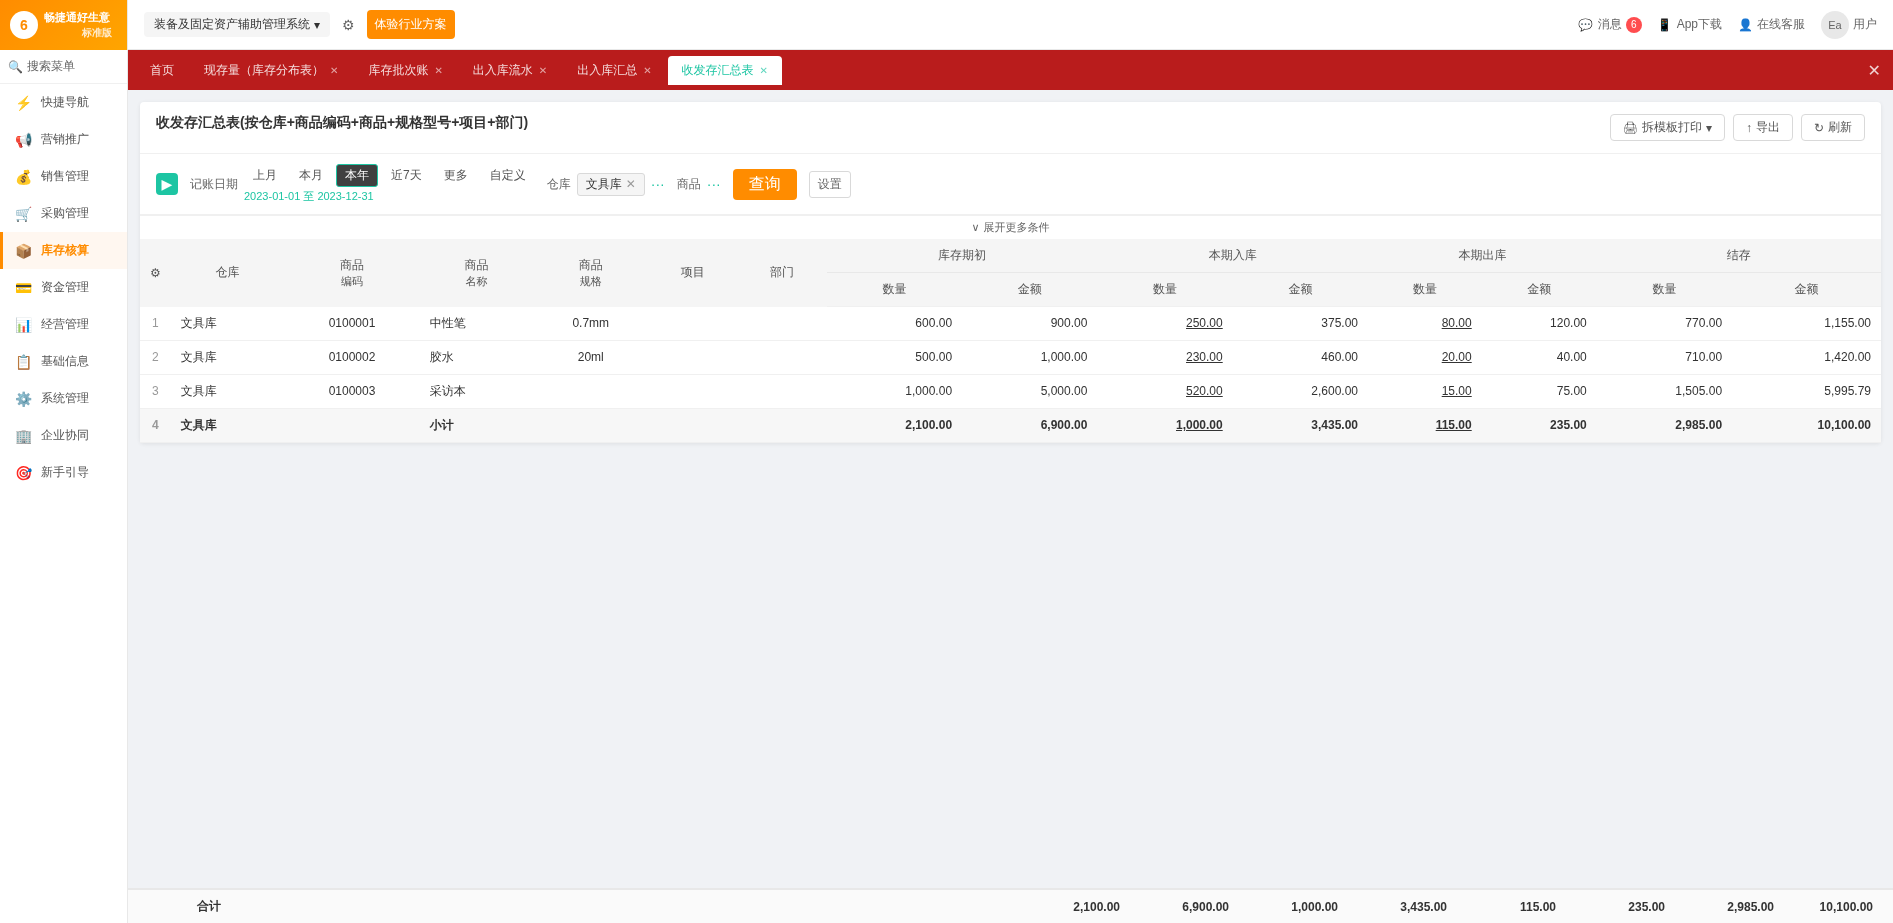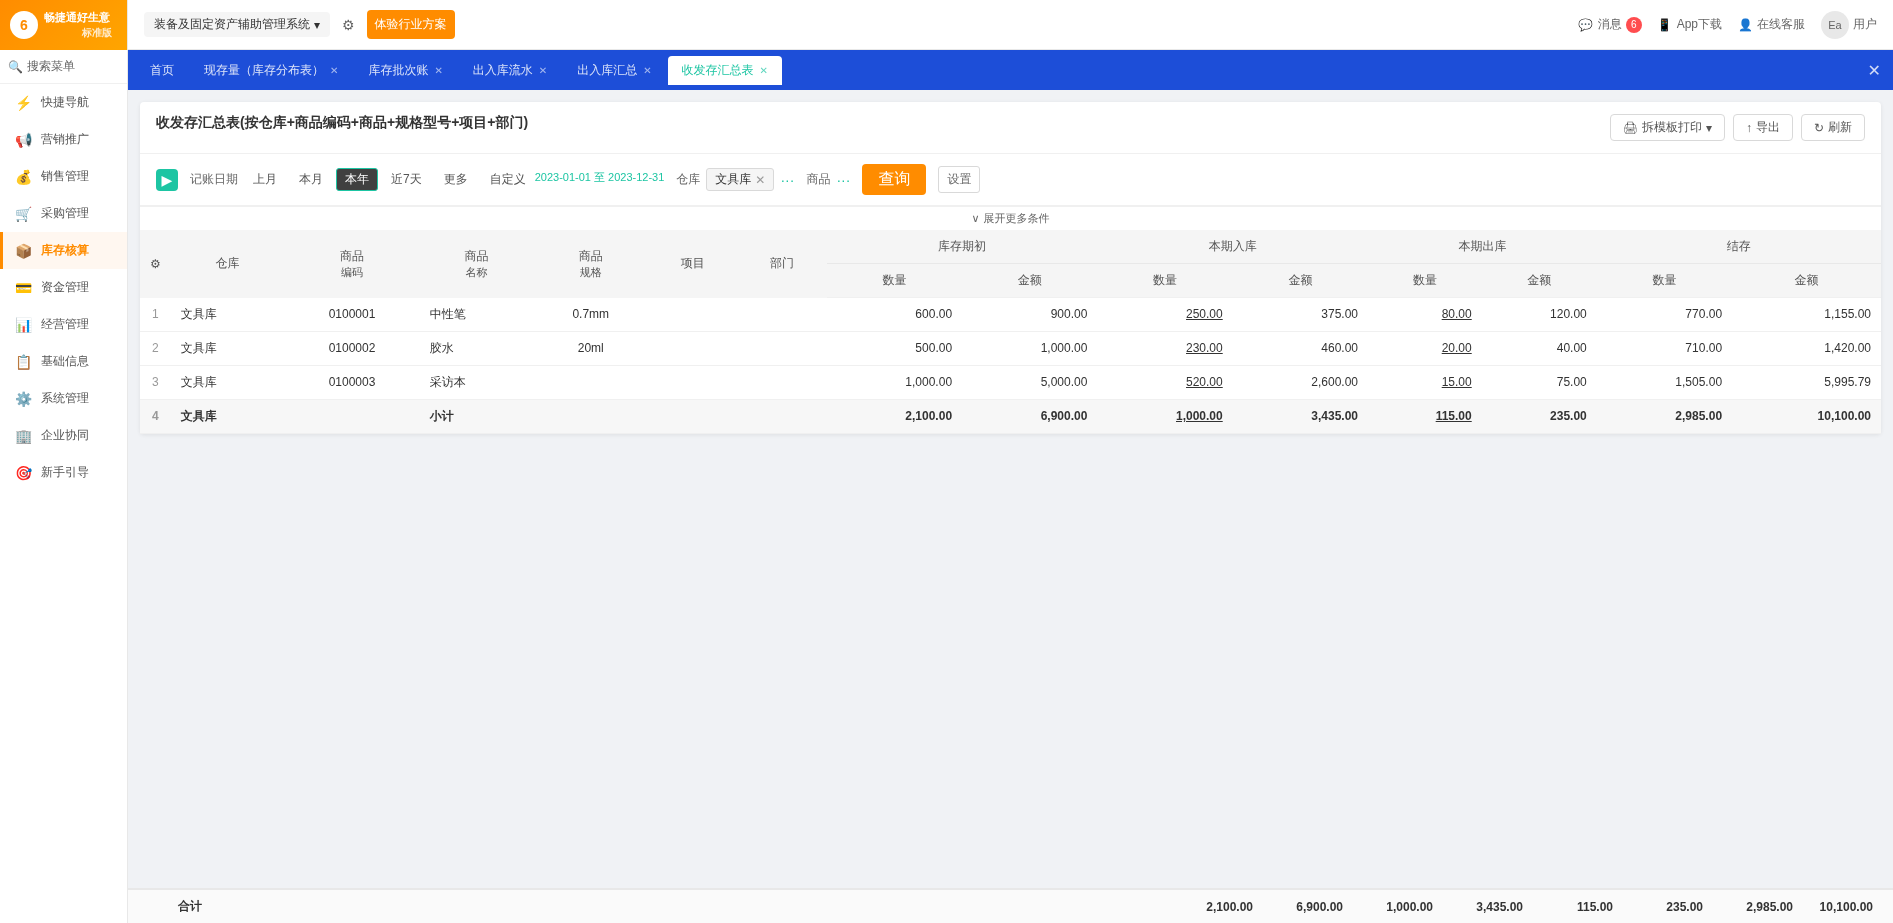--- a/index.html
+++ b/index.html
@@ -61,21 +61,21 @@
     }
     .user-avatar {
       width: 28px; height: 28px; border-radius: 50%;
       background: #e8e8e8; display: flex; align-items: center; justify-content: center;
       font-size: 11px; color: #666;
     }
 
     
     .tab-bar {
       position: fixed; left: 128px; top: 50px; right: 0; height: 40px;
-      background: #1d4ed8; display: flex; align-items: center;
+      background: #b91c1c; display: flex; align-items: center;
       padding: 0 8px; z-index: 99; gap: 2px;
     }
     .tab {
       display: flex; align-items: center; gap: 6px;
       padding: 6px 14px; border-radius: 4px 4px 0 0;
       cursor: pointer; font-size: 12px; color: rgba(255,255,255,0.85);
       white-space: nowrap;
     }
     .tab.active { background: #fff; color: #1dc5a3; font-weight: 500; }
     .tab-close { font-size: 10px; opacity: 0.7; }
@@ -162,21 +162,21 @@
     .col-settings { width: 30px; text-align: center; }
     tr.bold-row td { font-weight: bold; background: #f7f7f7; }
     .underline { text-decoration: underline; cursor: pointer; color: #333; }
     .row-num { color: #999; text-align: center; }
 
     
     .table-footer {
       position: fixed; bottom: 0; left: 128px; right: 0;
       background: #fafafa; border-top: 2px solid #e8e8e8;
       display: flex; align-items: center; padding: 8px 10px;
-      font-size: 12px; font-weight: bold;
+      font-size: 12px; font-weight: bold; gap: 19px;
     }
 
     
     .thead-row1 th { border-bottom: 0; }
     .thead-row2 th { border-top: 1px solid #e8e8e8; }
 
     
     .tab-bar-close {
       margin-left: auto; color: rgba(255,255,255,0.8); cursor: pointer;
       font-size: 16px; padding: 4px;
@@ -328,21 +328,21 @@
           <span>刷新</span>
         </div>
       </div>
     </div>
 
     <div class="filter-bar">
       <button class="filter-toggle-btn">▶</button>
 
       <div class="filter-group">
         <span class="filter-label">记账日期</span>
-        <div style="display:flex; ">
+        <div style="display:flex; flex-direction:column;">
           <div style="display:flex; gap:4px; align-items:center;">
             <span class="filter-date-btn">上月</span>
             <span class="filter-date-btn">本月</span>
             <span class="filter-date-btn active">本年</span>
             <span class="filter-date-btn">近7天</span>
             <span class="filter-date-btn">更多</span>
             <span class="filter-date-btn">自定义</span>
           </div>
           <div class="filter-date-range">2023-01-01 至 2023-12-31</div>
         </div>

